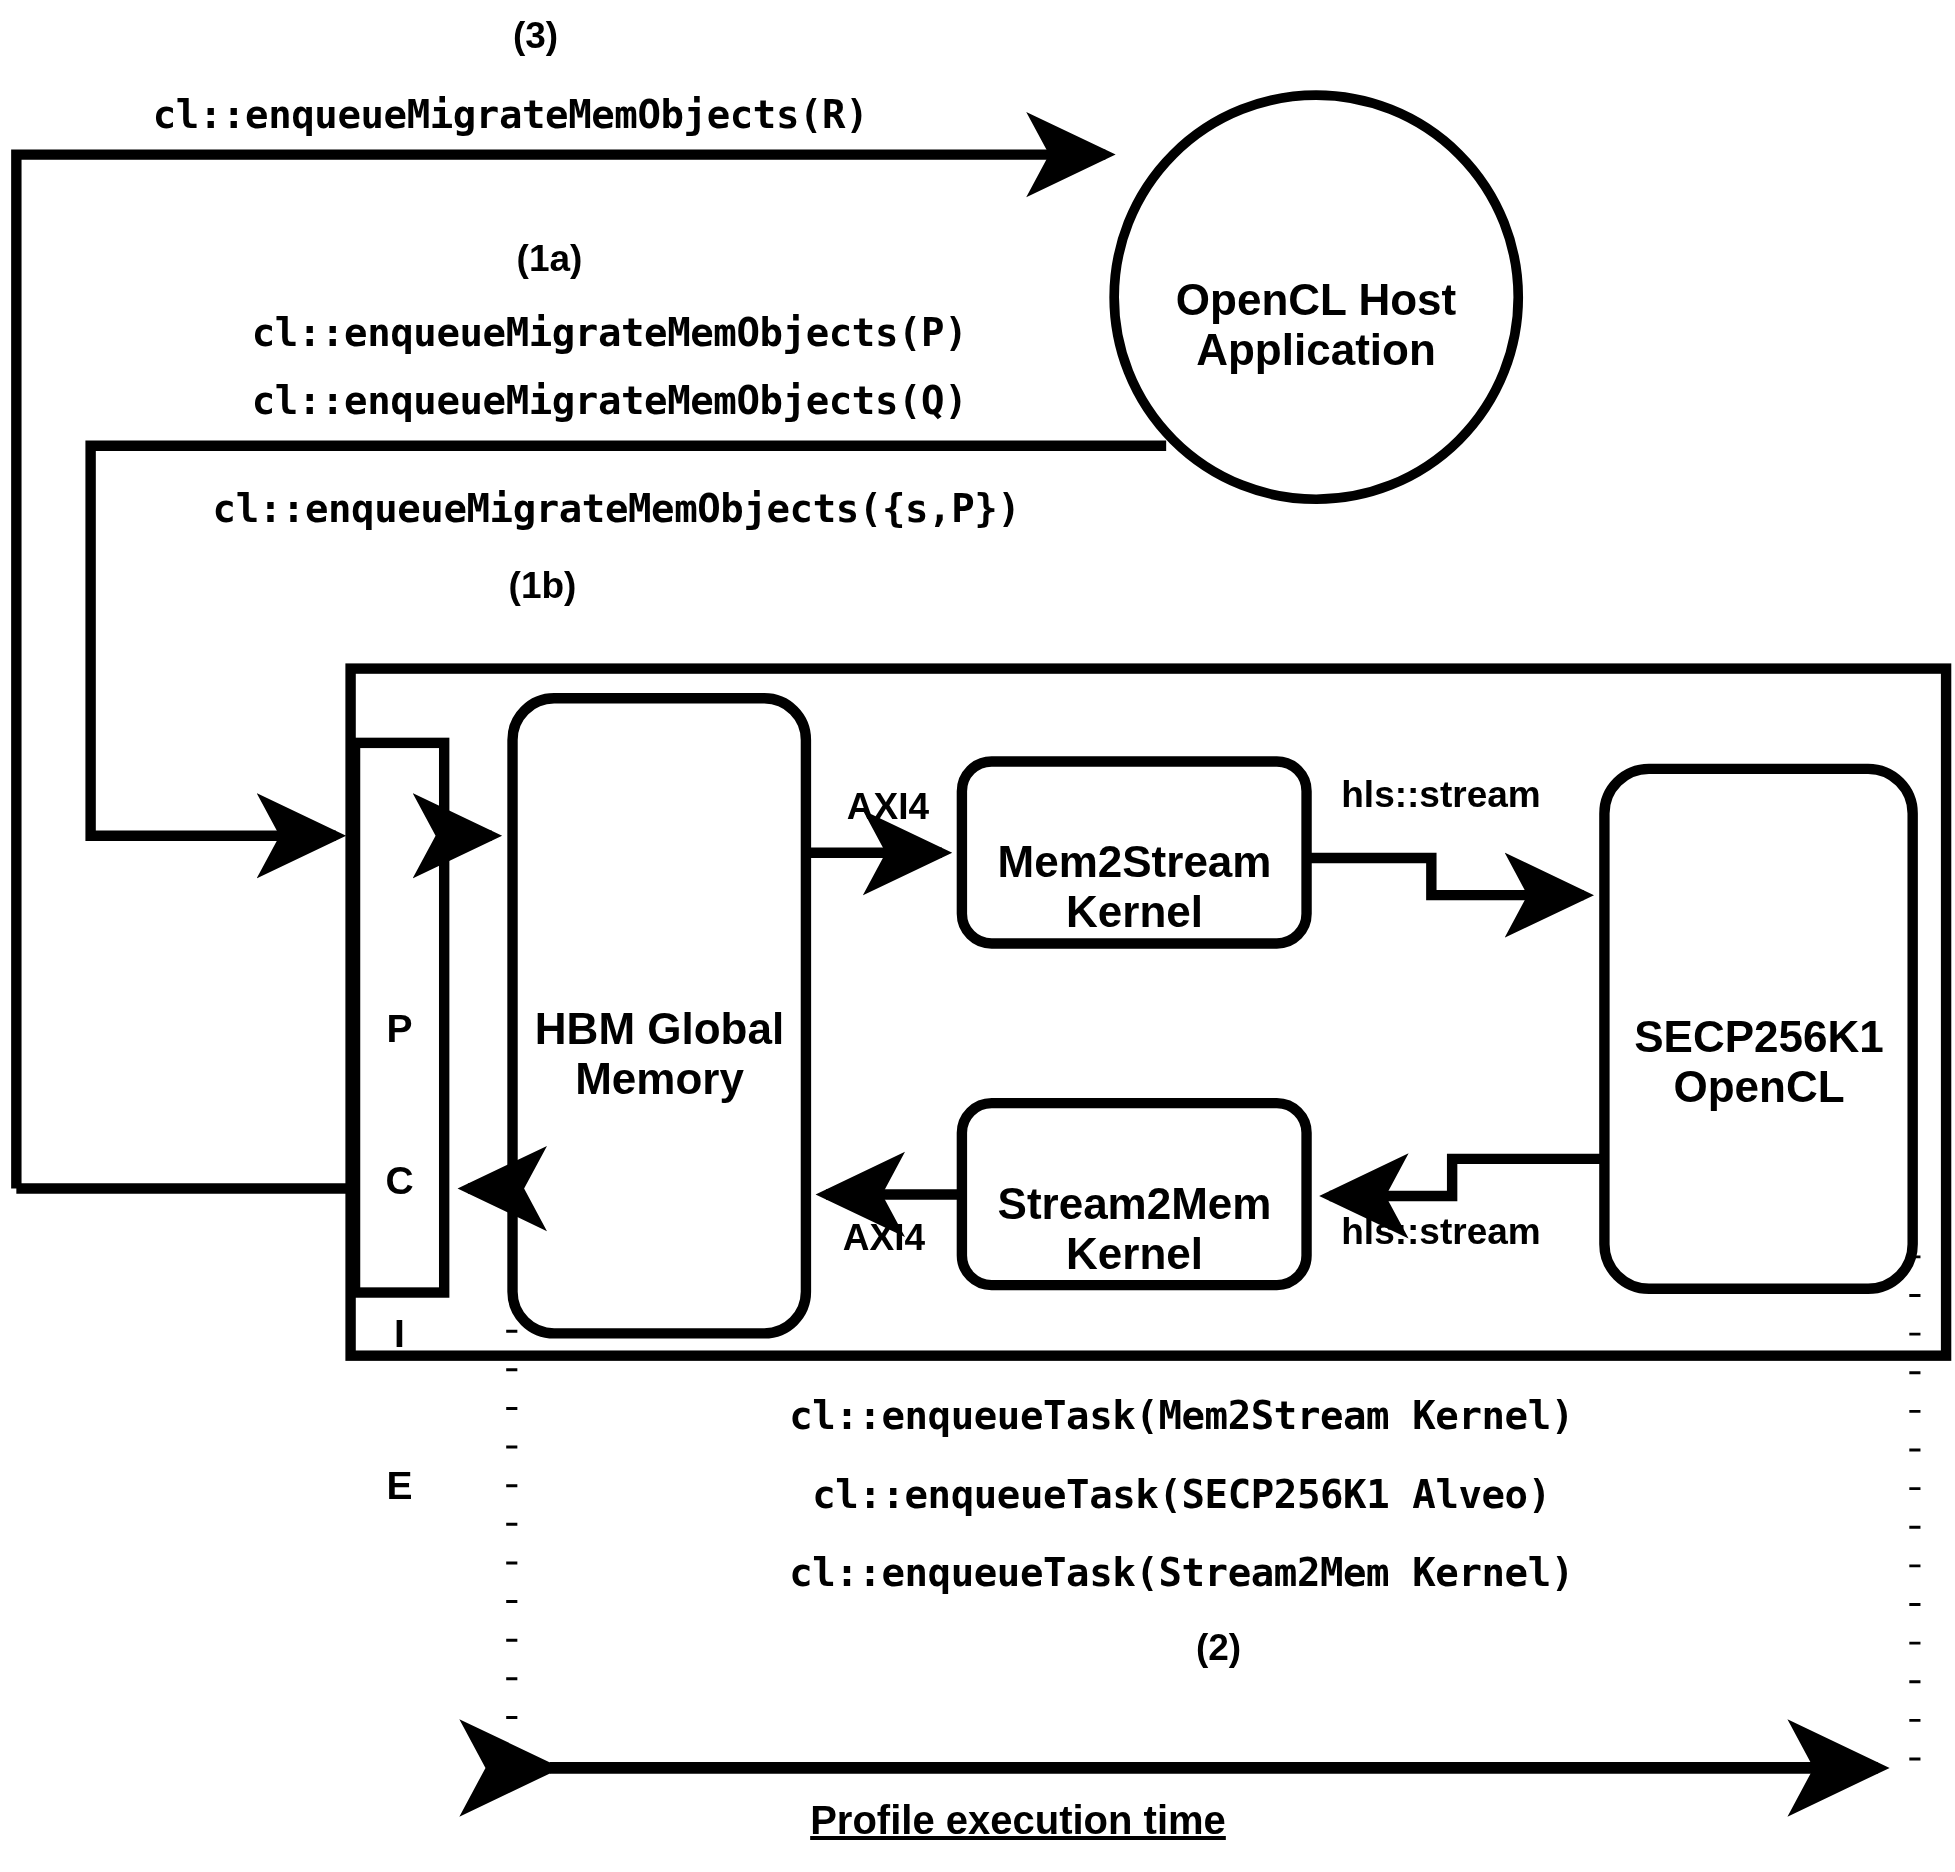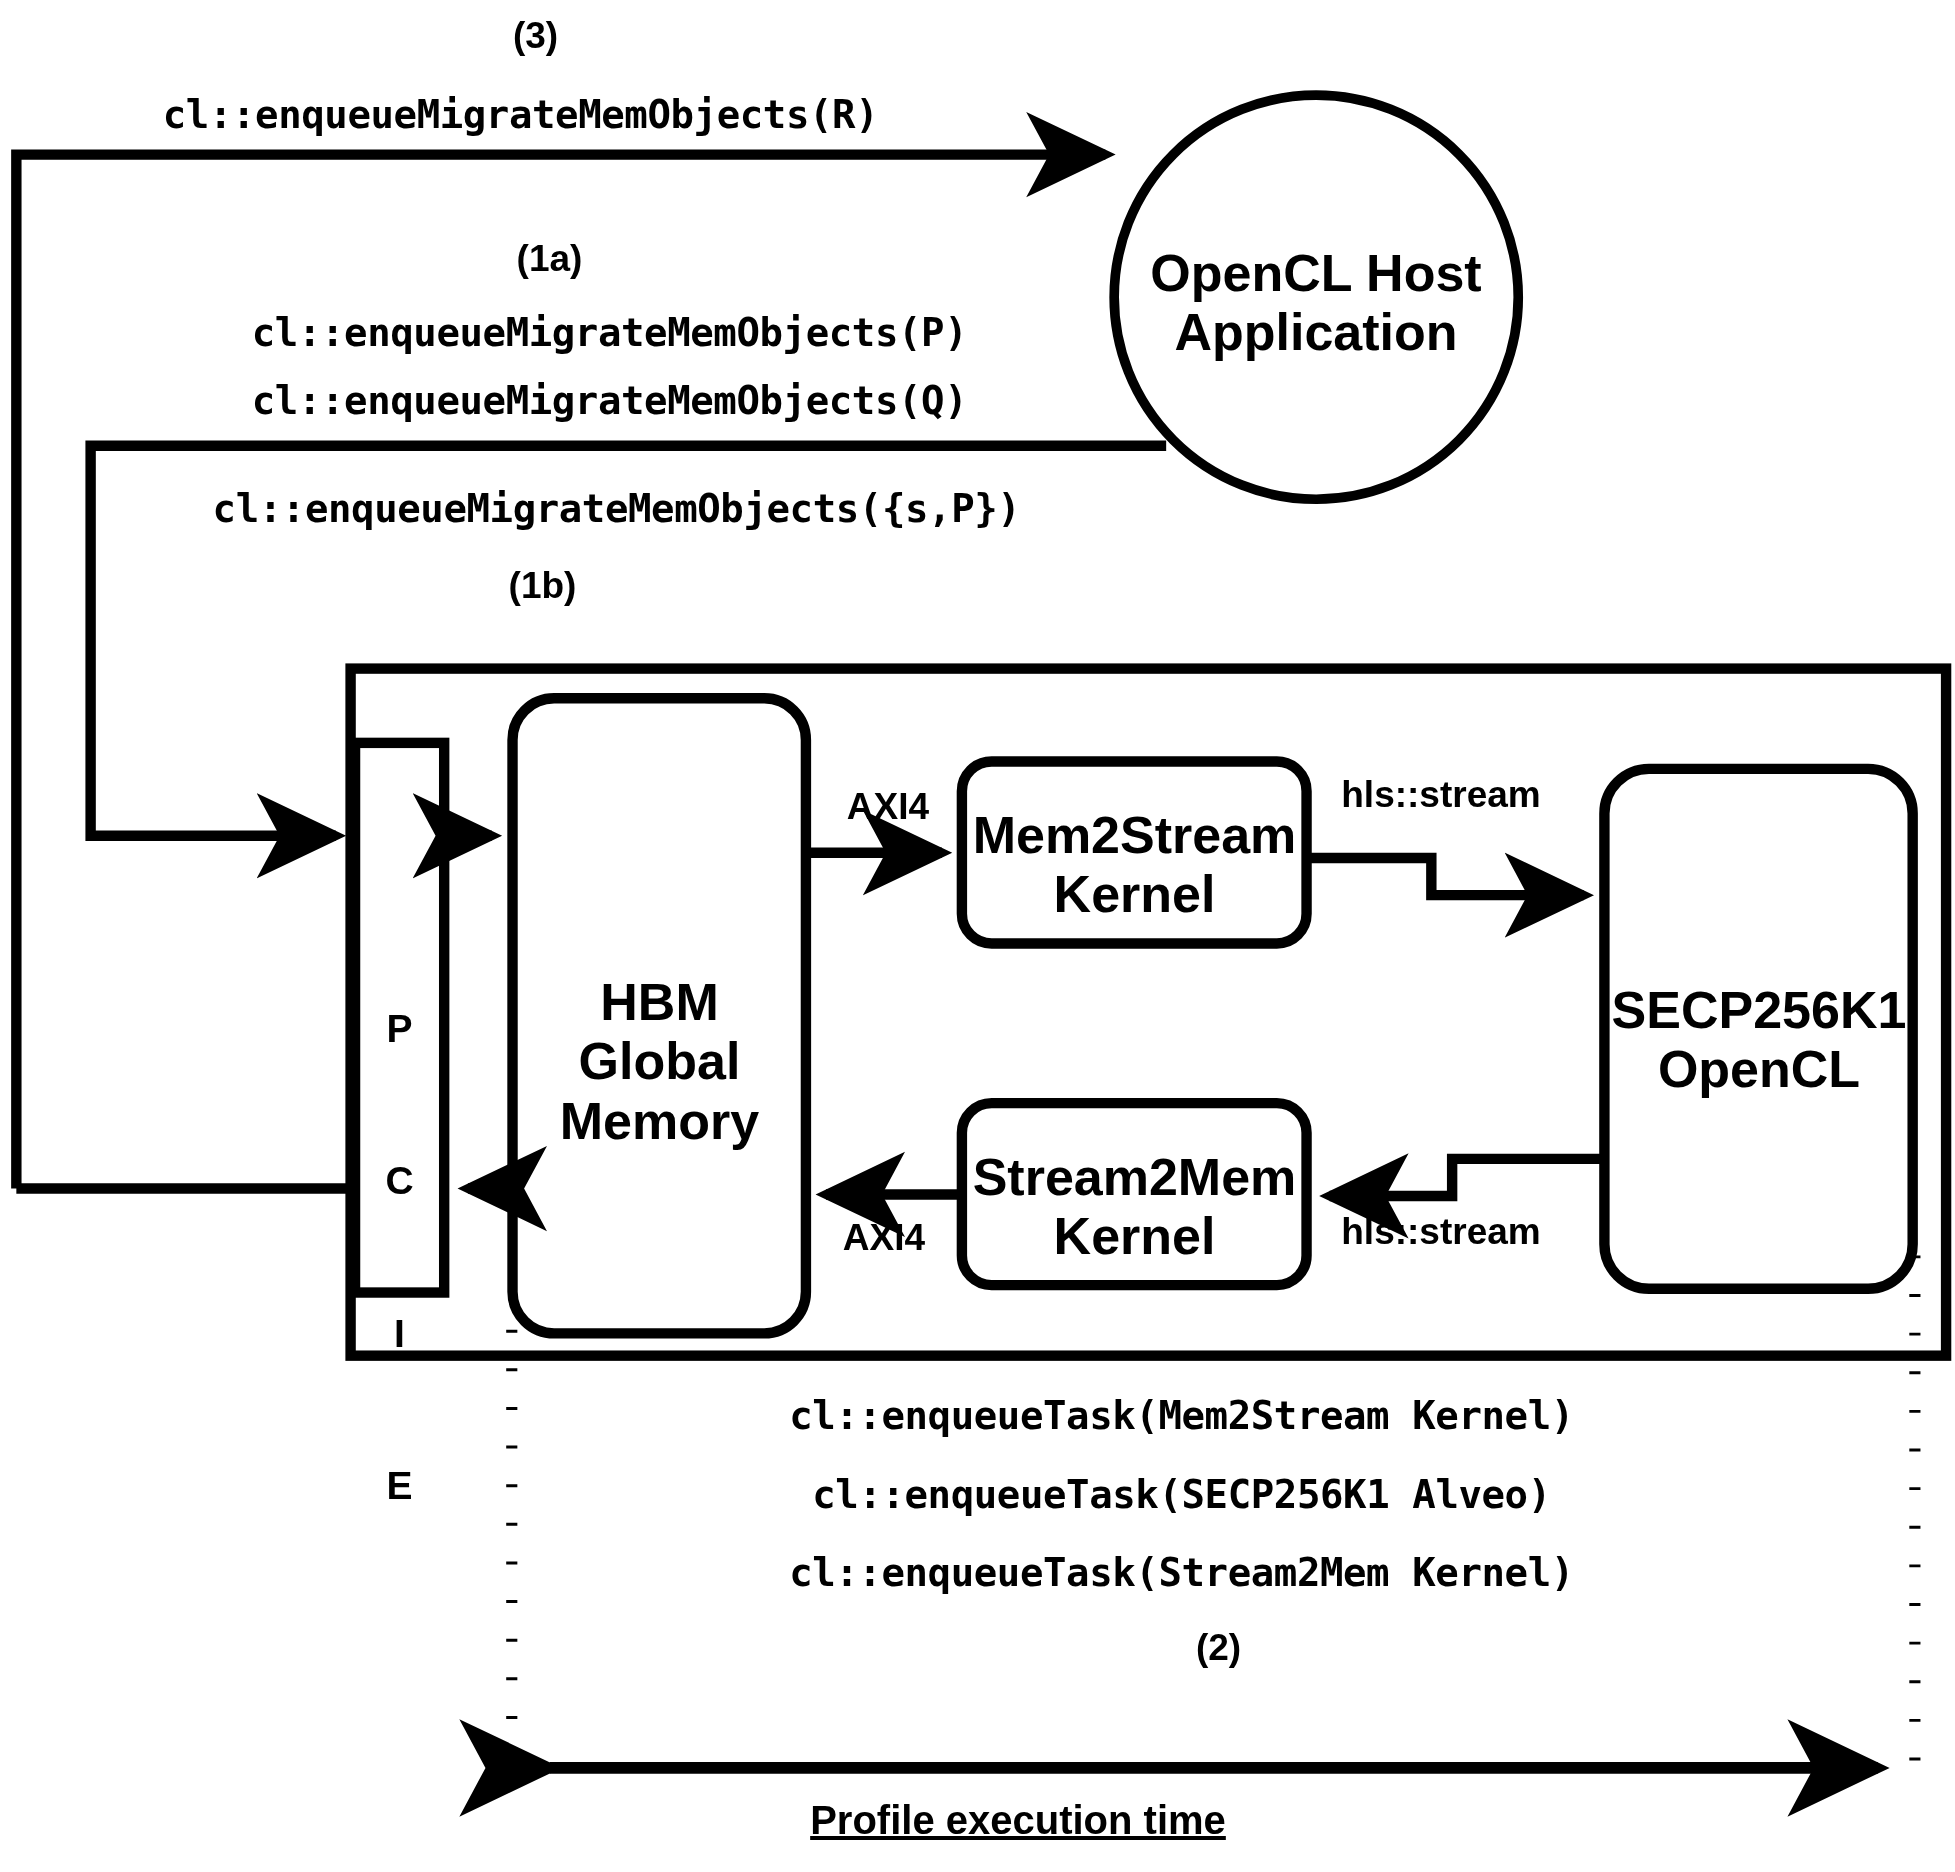--- a/index.html
+++ b/index.html
@@ -40,22 +40,23 @@
   .sans-b {
     font-family: "Liberation Sans", sans-serif;
     font-weight: bold;
   }
   .step {
     font-family: "Liberation Sans", sans-serif;
     font-weight: bold;
     font-size: 37px;
   }
   .box-title {
-    font-size: 52px;
+    font-size: 44px;
     font-weight: bold;
+    margin-top: 31px;
   }
   .edge-lbl {
     font-size: 37px;
     font-weight: bold;
   }
   .vert-letters {
     font-size: 39px;
     font-weight: bold;
     line-height: 1.30;
     text-align: center;
@@ -107,21 +108,21 @@
 
     <path d="M 689,1790 L 689,2400" fill="none" stroke="#000000" stroke-width="15" stroke-dasharray="4 48" stroke-linecap="butt"></path>
 
     <path d="M 2578,1690 L 2578,2400" fill="none" stroke="#000000" stroke-width="15" stroke-dasharray="4 48" stroke-linecap="butt"></path>
 
     <path d="M 740,2380 L 2528,2380" fill="none" stroke="#000000" stroke-width="16" marker-start="url(#ah)" marker-end="url(#ah)"></path>
   </svg>
 
   <div class="lbl step" style="left:461px; top:15px; width:149px;">(3)</div>
 
-  <div class="lbl mono" style="left:45px; top:93px; width:951px;">cl::enqueueMigrateMemObjects(R)</div>
+  <div class="lbl mono" style="left:35px; top:93px; width:951px;">cl::enqueueMigrateMemObjects(R)</div>
 
   <div class="lbl step" style="left:475px; top:238px; width:149px;">(1a)</div>
 
   <div class="lbl mono" style="left:134px; top:379px; width:951px;">cl::enqueueMigrateMemObjects(Q)</div>
 
   <div class="lbl mono" style="left:134px; top:311px; width:951px;">cl::enqueueMigrateMemObjects(P)</div>
 
   <div class="lbl mono" style="left:104px; top:487px; width:1025px;">cl::enqueueMigrateMemObjects({s,P})</div>
 
   <div class="lbl step" style="left:468px; top:565px; width:149px;">(1b)</div>

